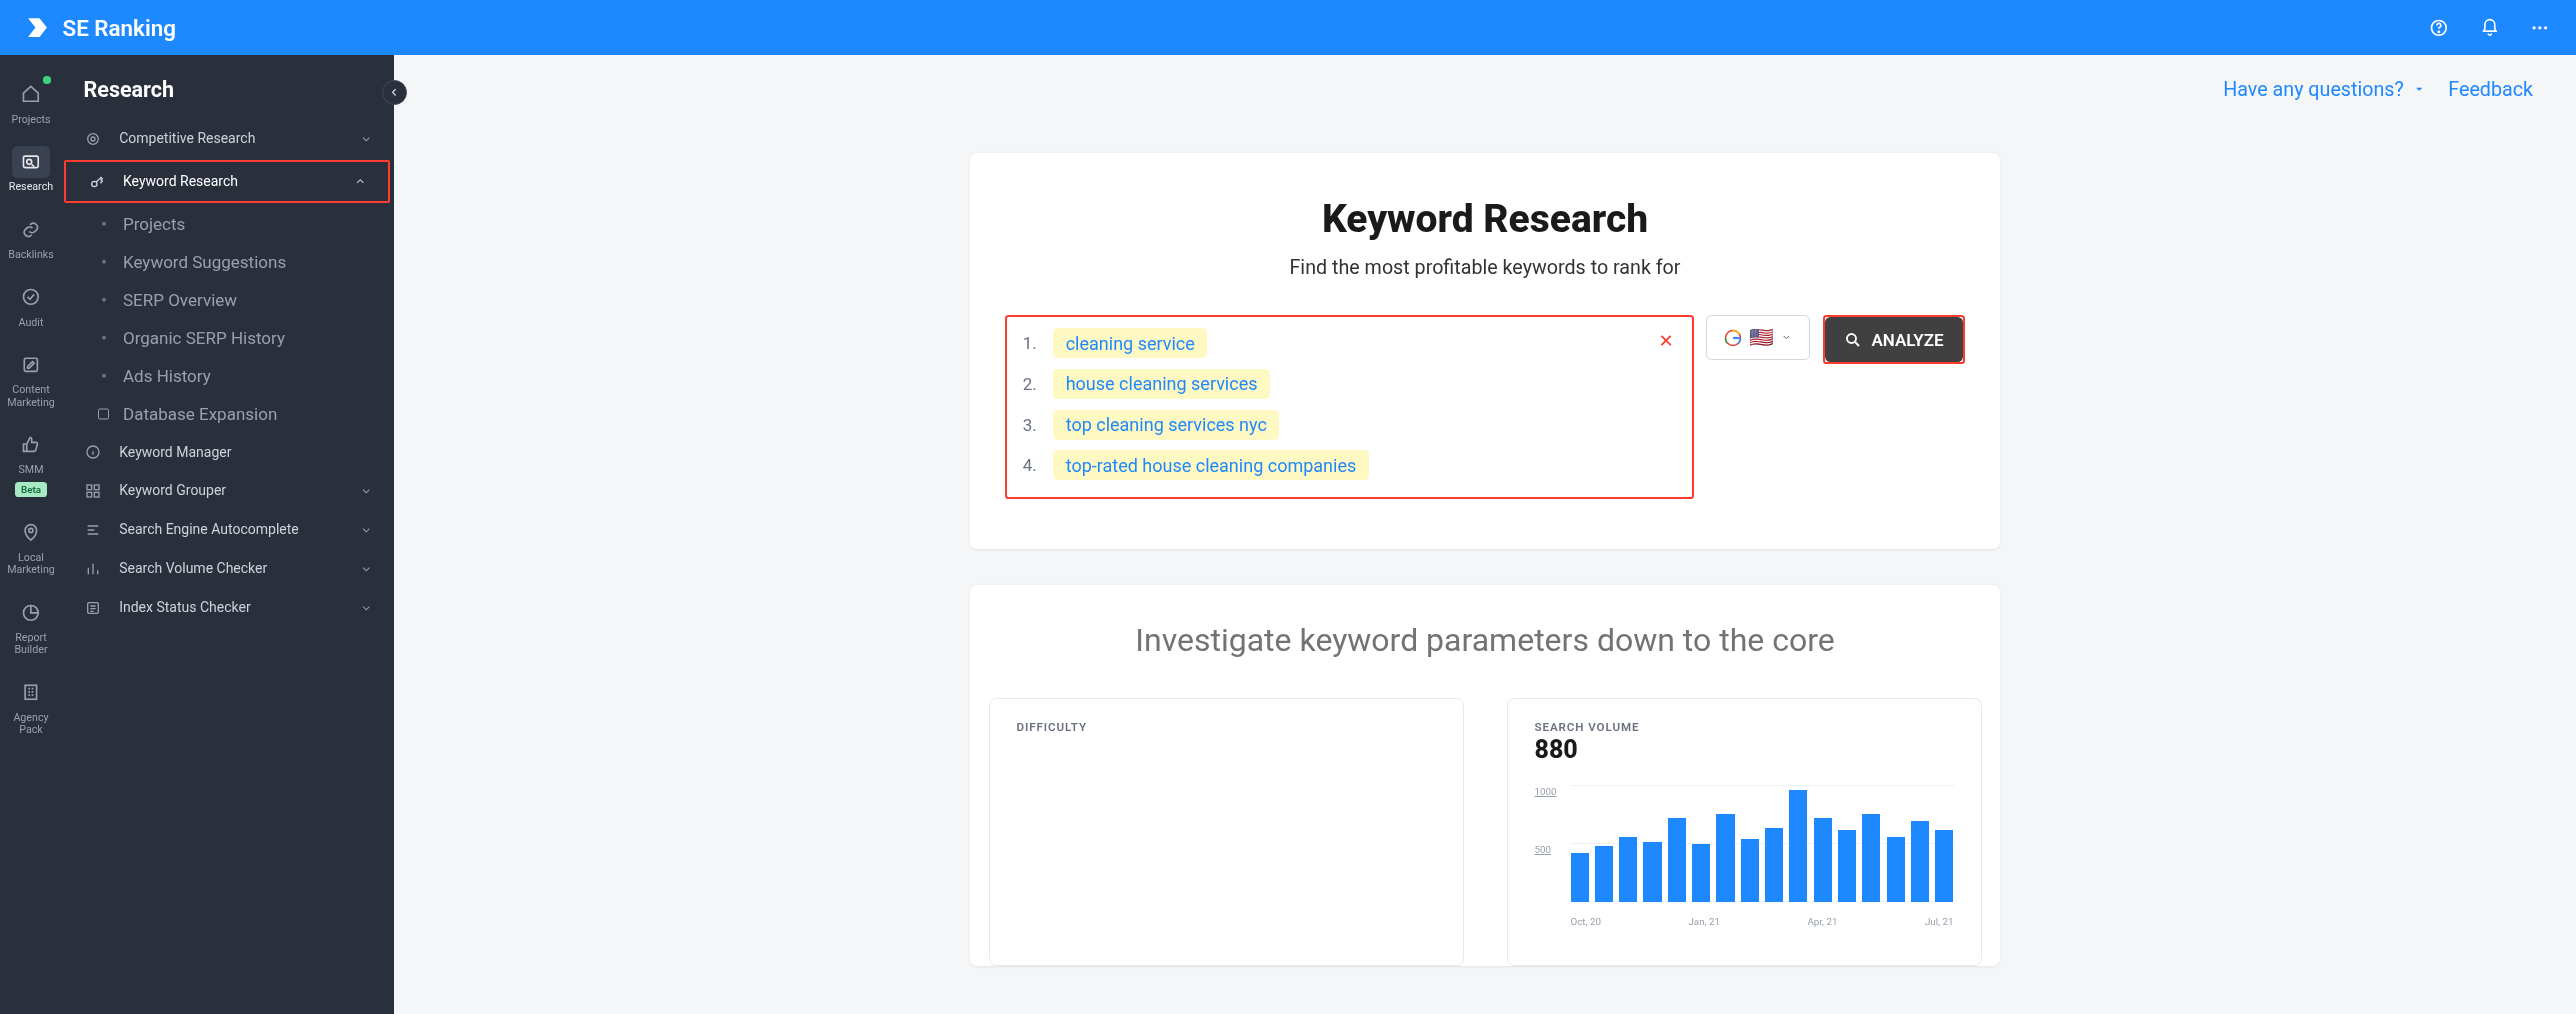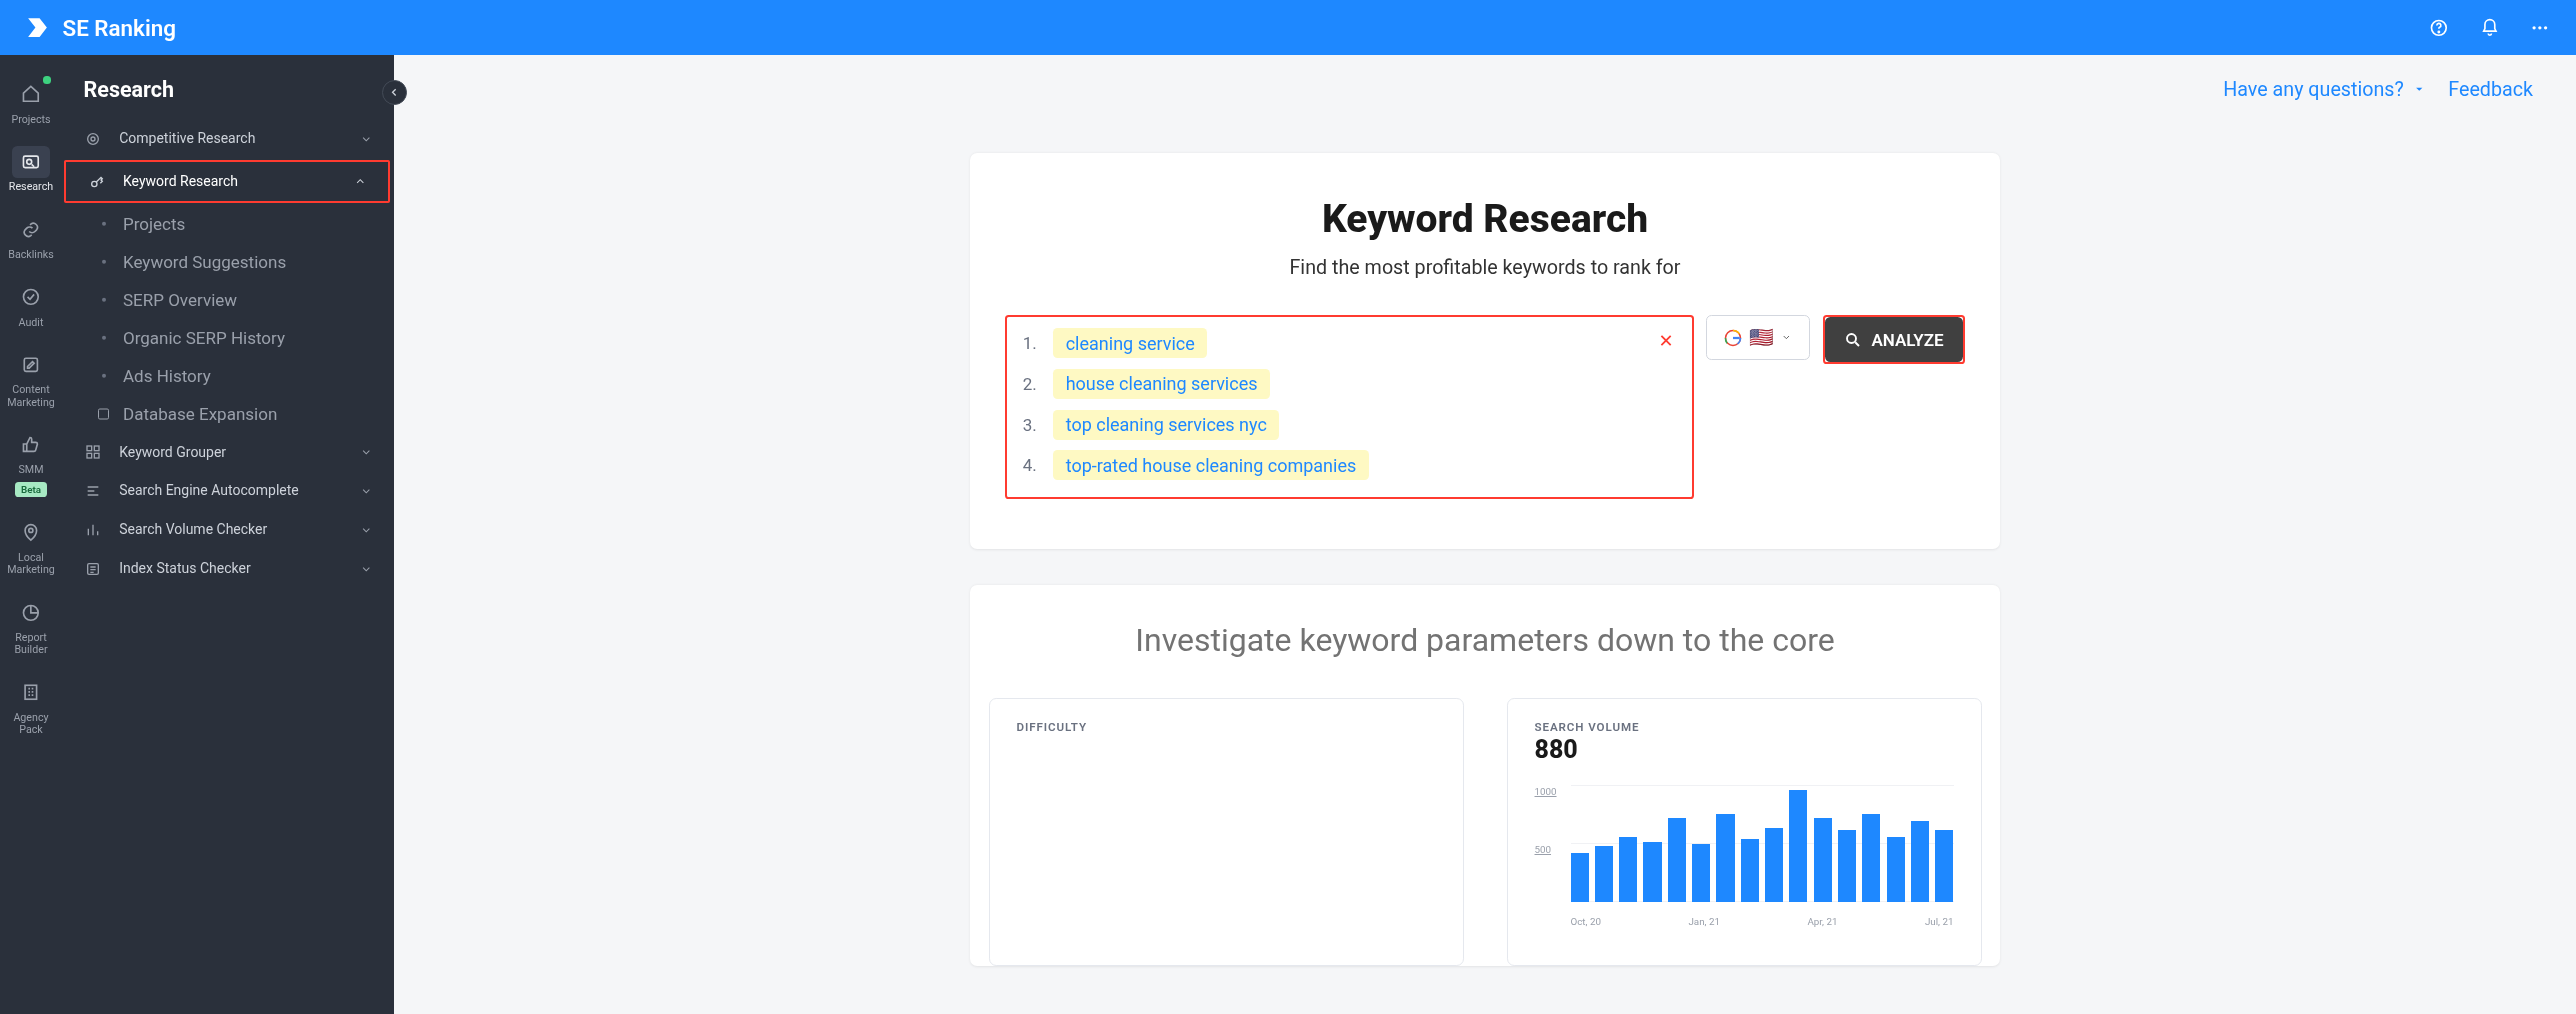--- a/index.html
+++ b/index.html
@@ -252,20 +252,29 @@
 
     <div class="menu-sub">
       <span class="sub-item">Projects</span>
       <span class="sub-item">Keyword Suggestions</span>
       <span class="sub-item">SERP Overview</span>
       <span class="sub-item">Organic SERP History</span>
       <span class="sub-item">Ads History</span>
       <span class="sub-item expand-item">Database Expansion</span>
     </div>
 
+    <div class="menu-item">
+      <span class="icon-slot">
+          <svg width="16" height="16" viewBox="0 0 24 24" fill="none" stroke="#9aa0ab" stroke-width="2">
+            <circle cx="12" cy="12" r="9"></circle>
+            <path d="M12 8v.01M12 11v5"></path>
+          </svg>
+        </span>
+      <span class="menu-item-text">Keyword Manager</span>
+    </div>
 
     <div class="menu-item">
       <span class="icon-slot">
           <svg width="16" height="16" viewBox="0 0 24 24" fill="none" stroke="#9aa0ab" stroke-width="2">
             <rect x="3" y="3" width="7" height="7"></rect>
             <rect x="14" y="3" width="7" height="7"></rect>
             <rect x="3" y="14" width="7" height="7"></rect>
             <rect x="14" y="14" width="7" height="7"></rect>
           </svg>
         </span>

